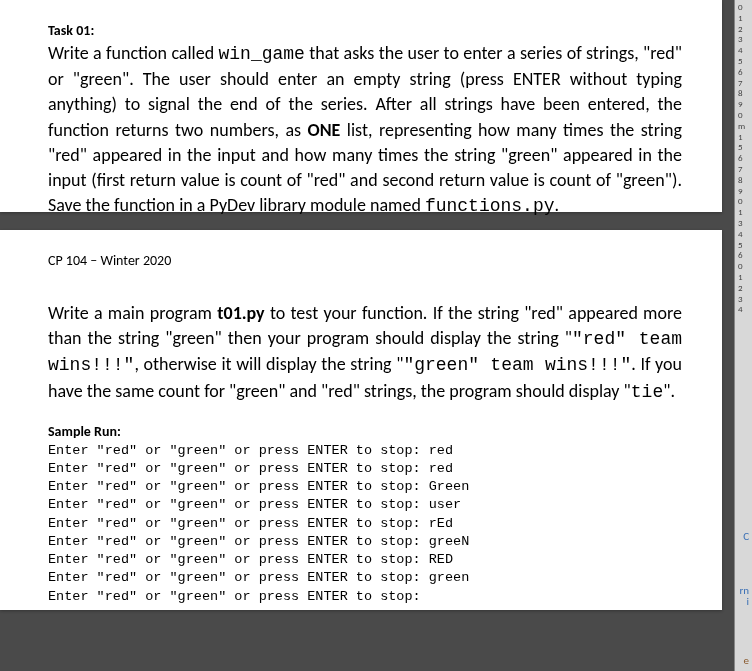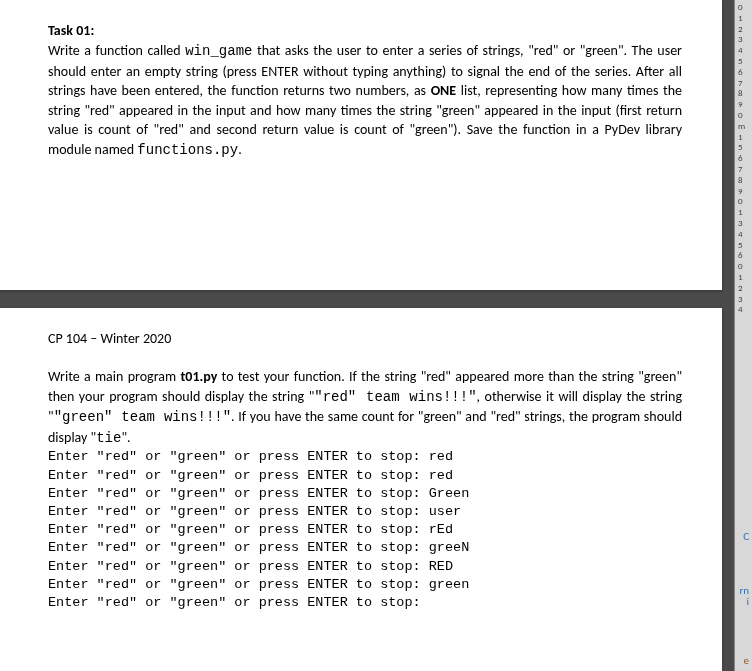--- a/index.html
+++ b/index.html
@@ -17,42 +17,42 @@
       position: relative;
     }
     .page {
       background: #fff;
       margin: 0 0 0 0;
       padding: 22px 40px 20px 48px;
       width: 722px;
       box-shadow: 0 1px 3px rgba(0,0,0,0.3);
     }
     .page1 {
-      height: 290px;
+      height: 212px;
     }
     .page2 {
       margin-top: 18px;
       height: 380px;
     }
     .task-title {
       font-weight: bold;
       font-size: 14px;
       margin-bottom: 2px;
     }
     .body-text {
-      font-size: 14px;
+      font-size: 18px;
       line-height: 1.4;
       text-align: justify;
     }
     .inline-code {
       font-family: "Courier New", monospace;
     }
     .page-header {
       font-size: 14px;
-      margin-bottom: 20px;
+      margin-bottom: 32px;
     }
     .sample-title {
       font-weight: bold;
       margin-top: 18px;
       margin-bottom: 2px;
     }
     .code-line {
       font-family: "Courier New", monospace;
       font-size: 13.5px;
       line-height: 1.35;
@@ -99,20 +99,21 @@
     <span>Write a function called </span><span class="inline-code">win_game</span><span>  that asks the user to enter a series of strings, "red" or "green". The user should enter an empty string (press ENTER without typing anything) to signal the end of the series. After all strings have been entered, the function returns two numbers, as </span><b>ONE</b><span> list, representing how many times the string "red" appeared in the input and how many times the string "green" appeared in the input (first return value is count of "red" and second return value is count of "green"). Save the function in a PyDev library module named </span><span class="inline-code">functions.py</span><span>.</span>
   </div>
 </div>
 
 <div class="page page2">
   <div class="page-header">CP 104 – Winter 2020</div>
   <div class="body-text">
     <span>Write a main program </span><b>t01.py</b><span> to test your function. If the string "red" appeared more than the string "green" then your program should display the string "</span><span class="inline-code">"red" team wins!!!"</span><span>,  otherwise it will display the string "</span><span class="inline-code">"green" team wins!!!"</span><span>. If you have the same count for "green" and "red" strings, the program should display "</span><span class="inline-code">tie</span><span>".</span>
   </div>
 
+  <div class="sample-title">Sample Run:</div>
   <div id="sample-lines">
       <div class="code-line"><span>Enter "red" or "green" or press ENTER to stop: </span><span class="u">red</span></div>
       <div class="code-line"><span>Enter "red" or "green" or press ENTER to stop: </span><span class="u">red</span></div>
       <div class="code-line"><span>Enter "red" or "green" or press ENTER to stop: </span><span class="u">Green</span></div>
       <div class="code-line"><span>Enter "red" or "green" or press ENTER to stop: </span><span class="u">user</span></div>
       <div class="code-line"><span>Enter "red" or "green" or press ENTER to stop: </span><span class="u">rEd</span></div>
       <div class="code-line"><span>Enter "red" or "green" or press ENTER to stop: </span><span class="u">greeN</span></div>
       <div class="code-line"><span>Enter "red" or "green" or press ENTER to stop: </span><span class="u">RED</span></div>
       <div class="code-line"><span>Enter "red" or "green" or press ENTER to stop: </span><span class="u">green</span></div>
       <div class="code-line"><span>Enter "red" or "green" or press ENTER to stop: </span></div>

